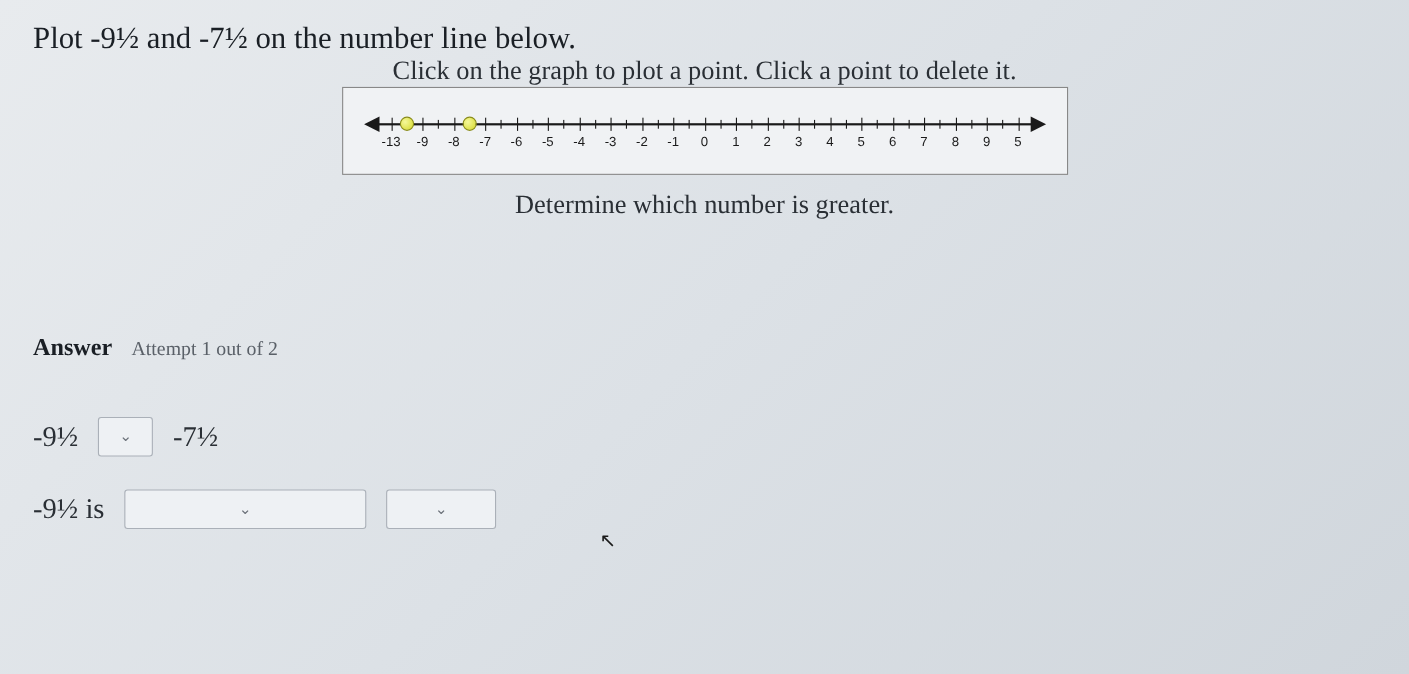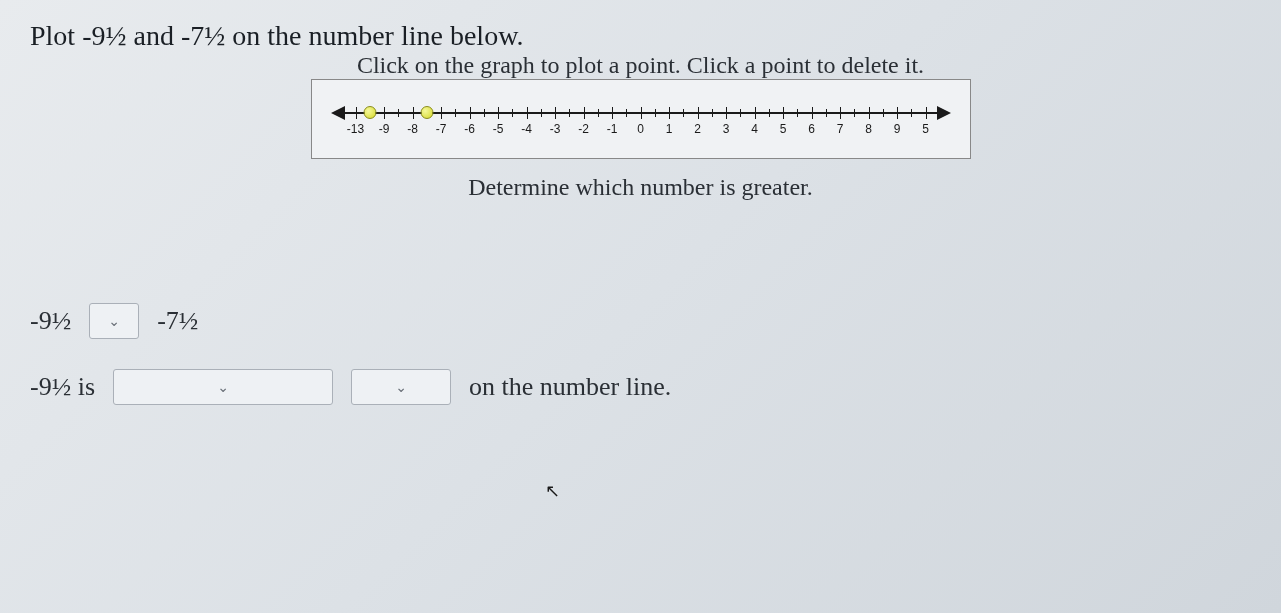--- a/index.html
+++ b/index.html
@@ -244,34 +244,37 @@
       <div class="tick tick-major" style="left: 585px;"></div>
       <div class="tick-label" style="left: 585px;">5</div>
       <div class="plot-point" style="left: 29.25px;"></div>
       <div class="plot-point" style="left: 86.25px;"></div>
     </div>
 </div>
 
 <div class="sub-question">Determine which number is greater.</div>
 
 <div class="answer-section">
+  <div class="answer-header">
+    <span class="answer-label">Answer</span>
+    <span class="attempt-text">Attempt 1 out of 2</span>
+  </div>
 
   <div class="answer-line">
     <span class="fraction">-9½</span>
     <span class="dropdown dropdown-narrow">
       <span class="chevron">⌄</span>
     </span>
     <span class="fraction">-7½</span>
   </div>
 
   <div class="answer-line">
     <span class="fraction">-9½ is</span>
     <span class="dropdown dropdown-wide">
       <span class="chevron">⌄</span>
     </span>
     <span class="dropdown">
       <span class="chevron">⌄</span>
     </span>
-    <span>on the number line.</span>
   </div>
 </div>
 
 <div class="cursor-icon">↖</div>
 
 </body></html>

